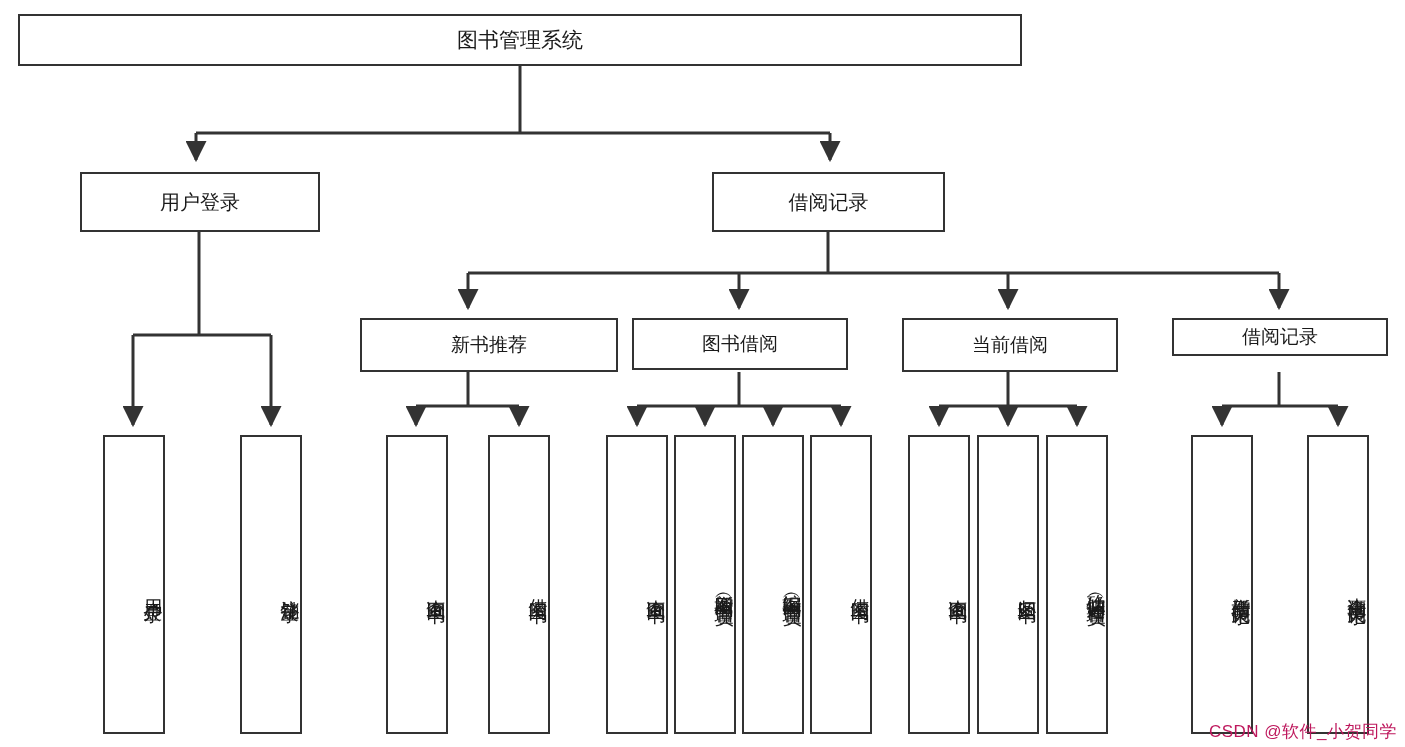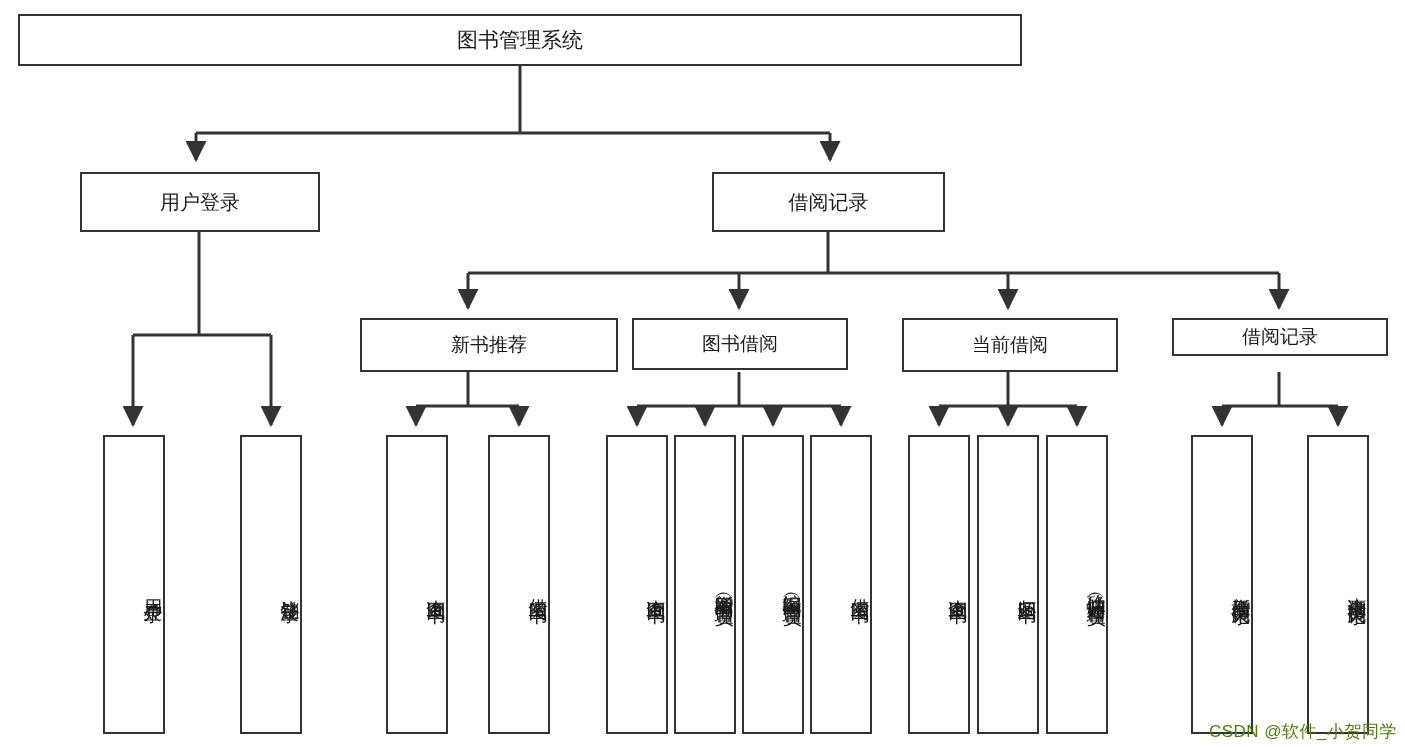--- a/index.html
+++ b/index.html
@@ -57,21 +57,21 @@
   .node.leaf .vlabel {
     writing-mode: vertical-rl;
     text-orientation: upright;
     white-space: nowrap;
   }
   .watermark {
     position: absolute;
     right: 8px;
     bottom: 4px;
     font-size: 17px;
-    color: #4d7c0f;
+    color: #be185d;
     letter-spacing: 0.5px;
     white-space: nowrap;
   }
 </style>
 </head>
 <body>
 
 <div id="canvas">
 
   <svg id="wires" viewBox="0 0 1405 747" width="1405" height="747">

